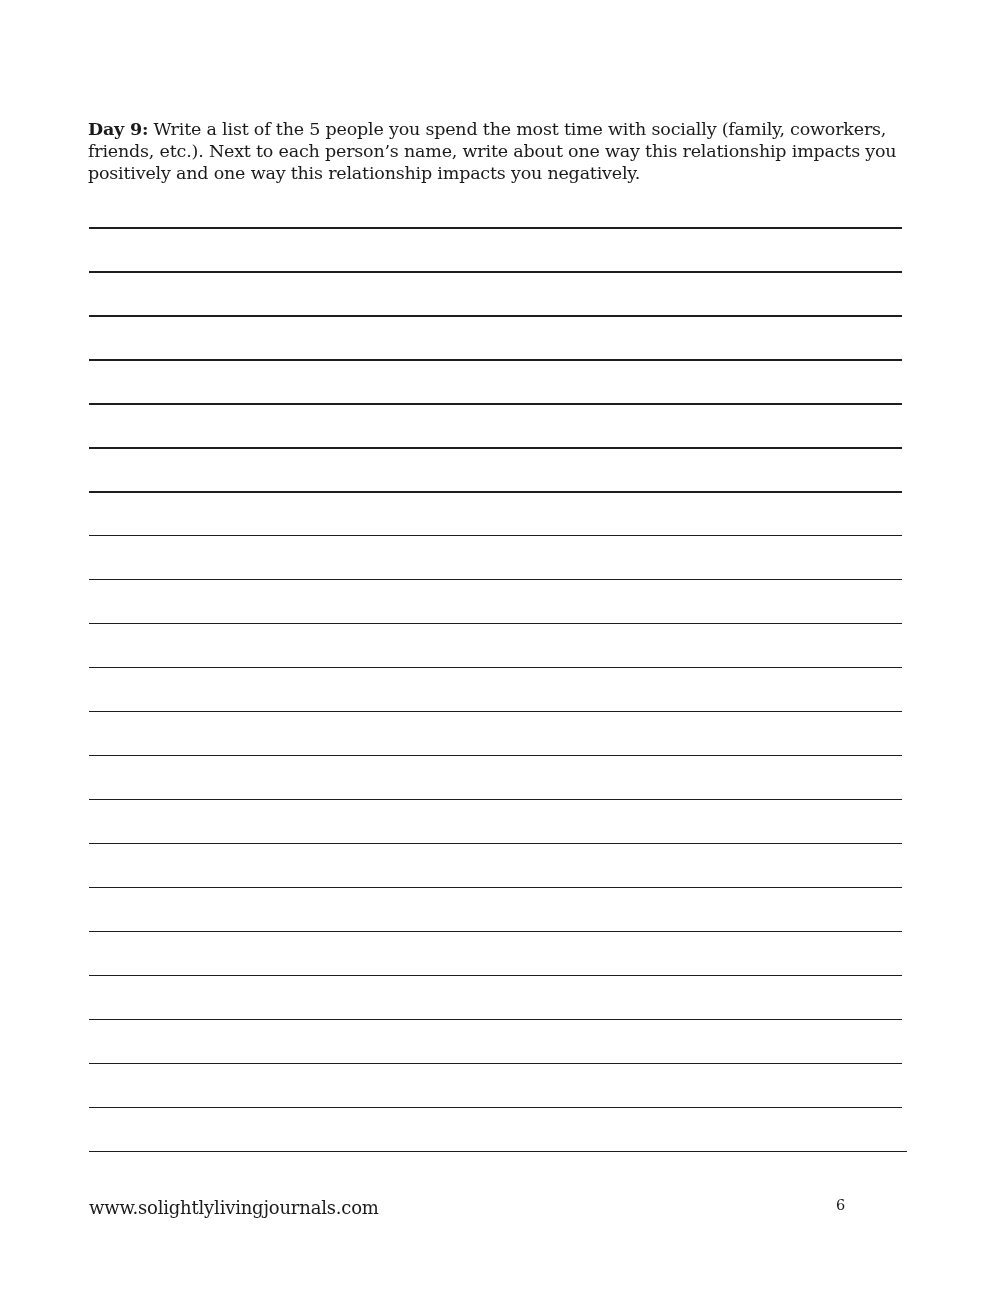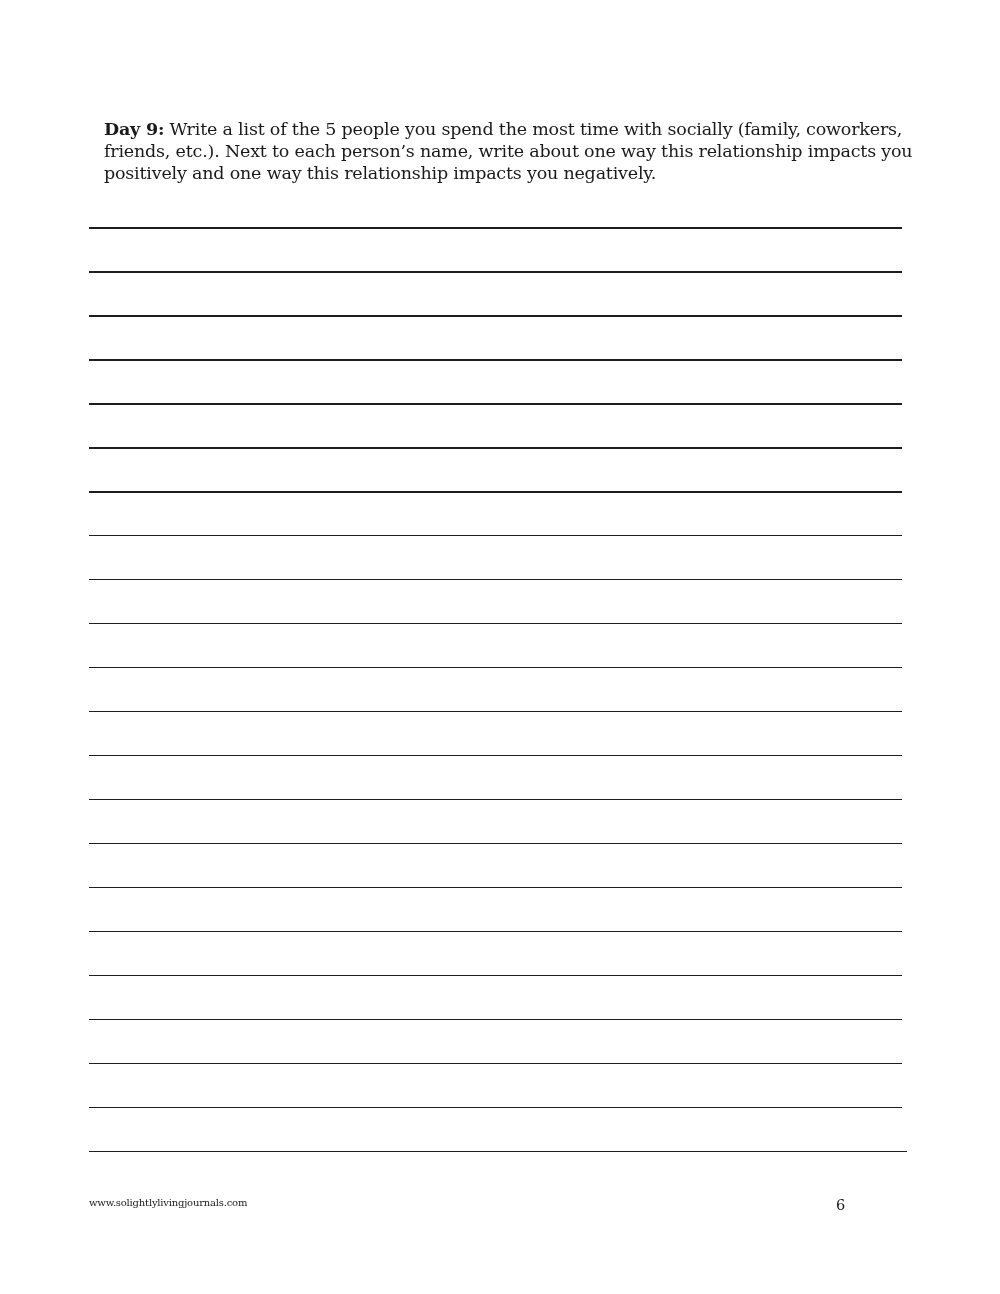--- a/index.html
+++ b/index.html
@@ -1,22 +1,22 @@
 <!DOCTYPE html>
 <html><head>
   <meta charset="utf-8">
   <style>
     html, body { margin: 0; padding: 0; background: #ffffff; }
     body { width: 1000px; height: 1294px; position: relative; overflow: hidden; font-family: "DejaVu Serif", "Liberation Serif", serif; color: #1a1a1a; }
-    .prompt { position: absolute; left: 104px; top: 118px; width: 830px; font-size: 17.5px; line-height: 22px; letter-spacing: -0.2px; }
+    .prompt { position: absolute; left: 88px; top: 118px; width: 830px; font-size: 17.5px; line-height: 22px; letter-spacing: -0.2px; }
     .prompt b { font-weight: bold; }
     .lines { position: absolute; left: 89px; top: 227px; width: 813px; }
     .line { height: 1.6px; background: #1e1e1e; margin-bottom: 42.4px; }
     .line.last { width: 818px; }
-    .footer-url { position: absolute; left: 89px; top: 1197px; font-size: 10px; letter-spacing: -0.2px; }
+    .footer-url { position: absolute; left: 89px; top: 1197px; font-size: 18px; letter-spacing: -0.2px; }
     .page-num { position: absolute; left: 836px; top: 1197px; font-size: 14.5px; }
   </style>
 </head>
 <body>
 
 <div class="prompt">
   <b>Day 9:</b><span> Write a list of the 5 people you spend the most time with socially (family, coworkers, friends, etc.). Next to each person’s name, write about one way this relationship impacts you positively and one way this relationship impacts you negatively.</span>
 </div>
 
 <div class="lines" id="lines">

